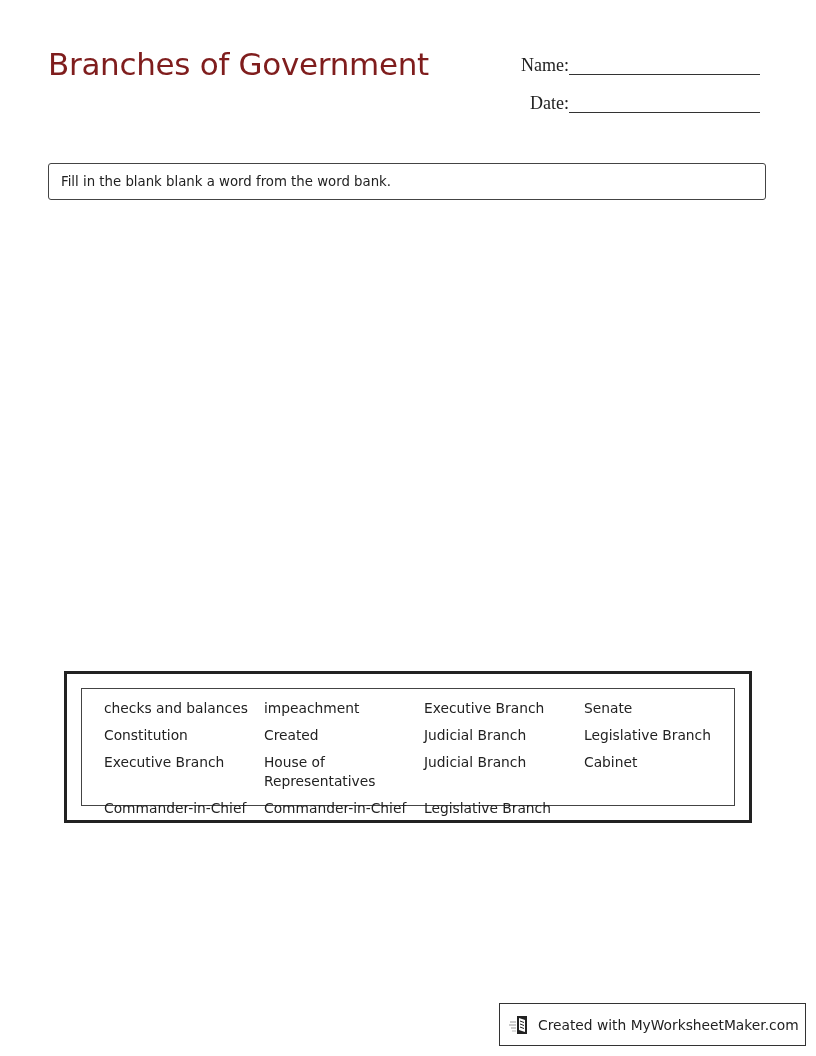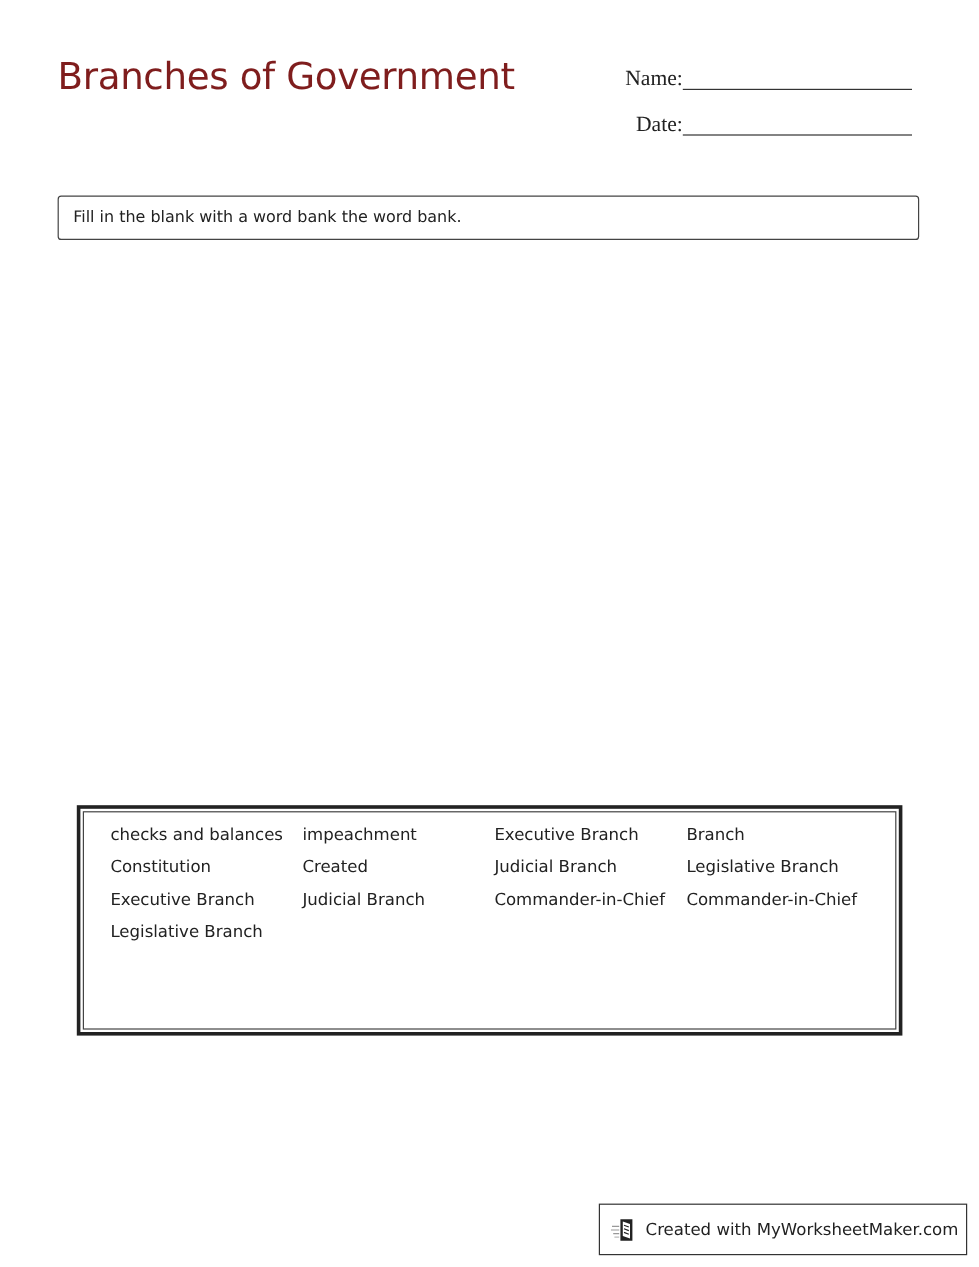--- a/index.html
+++ b/index.html
@@ -23,23 +23,23 @@
       position: absolute; left: 48px; top: 163px;
       width: 718px; height: 37px;
       border: 1px solid #444; border-radius: 3px;
       box-sizing: border-box;
       font-size: 13.3px; color: #222;
       padding: 10px 0 0 12px;
     }
 
     .word-bank-outer {
       position: absolute; left: 64px; top: 671px;
-      width: 688px; height: 192px;
+      width: 688px; height: 152px;
       border: 3px solid #222; box-sizing: border-box;
-      padding: 2px;
+      padding: 14px;
     }
     .word-bank-inner {
       width: 100%; height: 100%;
       border: 1px solid #444; box-sizing: border-box;
       position: relative;
     }
     .wb-grid {
       position: absolute; left: 22px; top: 10px;
       display: grid;
       grid-template-columns: 160px 160px 160px 160px;
@@ -66,36 +66,38 @@
 <div class="field-row name-row">
   <span class="field-label serif">Name:</span>
   <span class="field-line"></span>
 </div>
 <div class="field-row date-row">
   <span class="field-label serif">Date:</span>
   <span class="field-line"></span>
 </div>
 
 <div class="instructions sans">
-  <span>Fill in the blank with a word bank the word bank.</span>
+  <span>Fill in the blank blank a word from the word bank.</span>
 </div>
 
 <div class="word-bank-outer">
   <div class="word-bank-inner">
     <div class="wb-grid sans">
       <div class="wb-cell">checks and balances</div>
       <div class="wb-cell">impeachment</div>
       <div class="wb-cell">Executive Branch</div>
-      <div class="wb-cell">Branch</div>
+      <div class="wb-cell">Senate</div>
       <div class="wb-cell">Constitution</div>
       <div class="wb-cell">Created</div>
       <div class="wb-cell">Judicial Branch</div>
       <div class="wb-cell">Legislative Branch</div>
       <div class="wb-cell">Executive Branch</div>
+      <div class="wb-cell">House of Representatives</div>
       <div class="wb-cell">Judicial Branch</div>
+      <div class="wb-cell">Cabinet</div>
       <div class="wb-cell">Commander-in-Chief</div>
       <div class="wb-cell">Commander-in-Chief</div>
       <div class="wb-cell">Legislative Branch</div>
       <div class="wb-cell"></div>
     </div>
   </div>
 </div>
 
 <div class="footer-badge sans">
   <span class="footer-icon">

